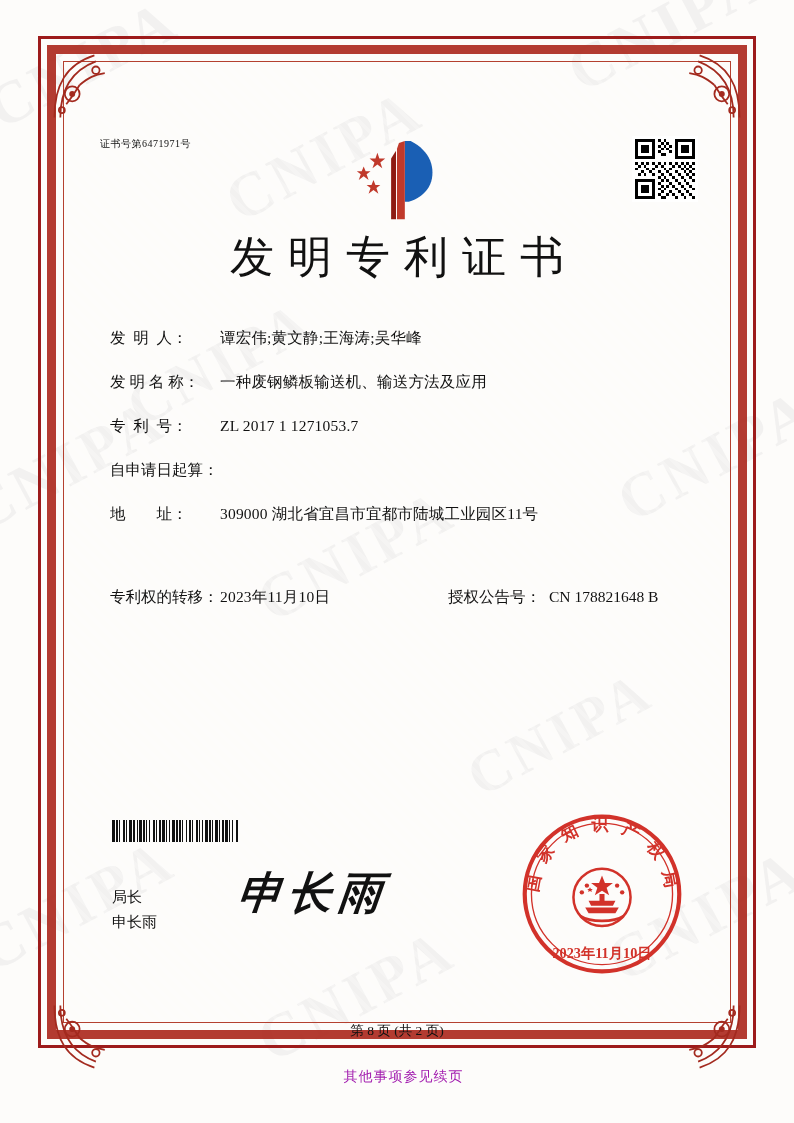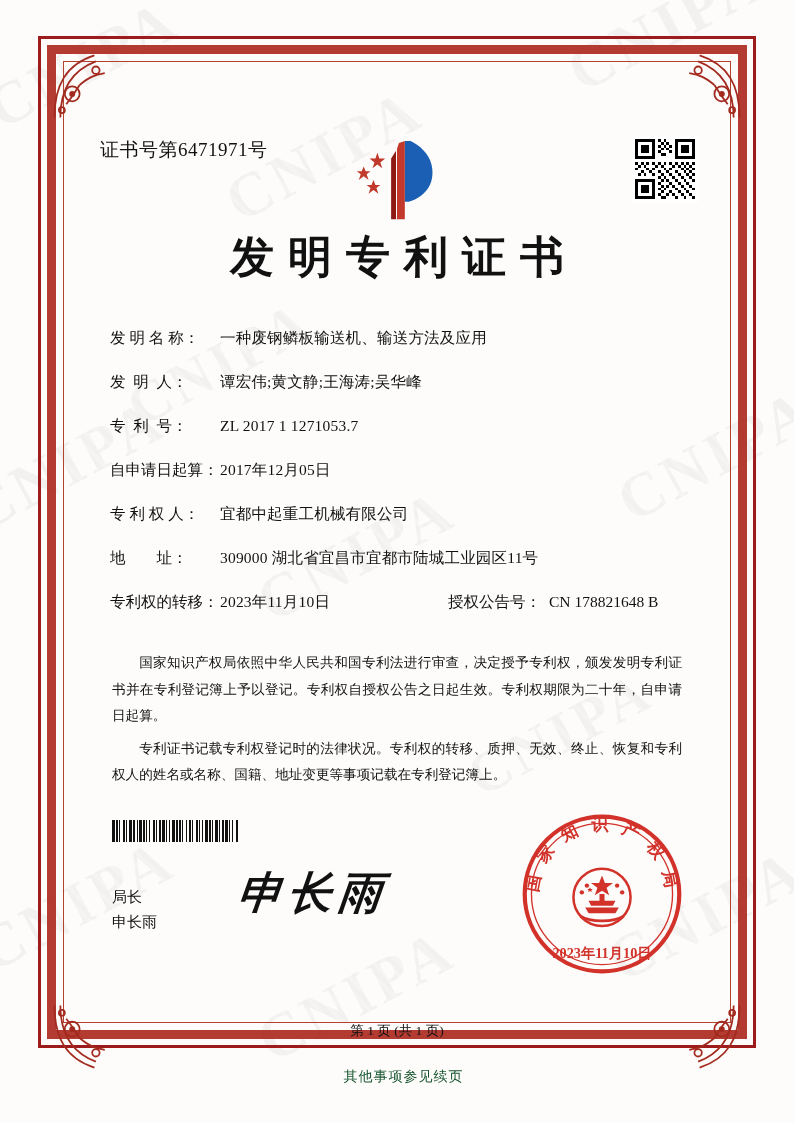--- a/index.html
+++ b/index.html
@@ -77,21 +77,21 @@
   .corner svg { width: 100%; height: 100%; display: block; }
   #corner-tl { left: 50px;  top: 48px; }
   #corner-tr { right: 50px; top: 48px; transform: scaleX(-1); }
   #corner-bl { left: 50px;  bottom: 48px; transform: scaleY(-1); }
   #corner-br { right: 50px; bottom: 48px; transform: scale(-1,-1); }
 
   
   #cert-no {
     position: absolute;
     left: 100px; top: 137px;
-    font-size: 19px;
+    font-size: 10px;
     color: #111;
     letter-spacing: 0.5px;
   }
   #emblem {
     position: absolute;
     left: 348px; top: 137px;
     width: 98px; height: 86px;
   }
   #qr {
     position: absolute;
@@ -102,21 +102,21 @@
     box-sizing: border-box;
   }
   #qr svg { display:block; width:100%; height:100%; }
 
   #doc-title {
     position: absolute;
     left: 0; right: 0; top: 228px;
     text-align: center;
     font-size: 44px;
     letter-spacing: 14px;
-    font-weight: 700;
+    font-weight: 400;
     color: #111;
     text-indent: 14px;
     font-family: "Liberation Serif", serif;
   }
 
   
   #fields {
     position: absolute;
     left: 110px; top: 328px;
     width: 580px;
@@ -137,20 +137,21 @@
   .field-value {
     flex: 1 1 auto;
     letter-spacing: 0.2px;
   }
   
   .field-row.dual .field-value { flex: 0 0 210px; }
   .sub-label {
     flex: 0 0 auto;
     margin-left: 18px;
     white-space: pre;
+    margin-top: 39px;
   }
   .sub-value {
     flex: 1 1 auto;
     margin-left: 8px;
   }
 
   
   #paragraphs {
     position: absolute;
     left: 112px; top: 650px;
@@ -210,21 +211,21 @@
     left: 0; right: 0; top: 1022px;
     text-align: center;
     font-size: 13.5px;
     color: #111;
   }
   #footer-note {
     position: absolute;
     left: 13px; right: 0; top: 1068px;
     text-align: center;
     font-size: 14px;
-    color: #14532d;
+    color: #a21caf;
     letter-spacing: 1px;
   }
 </style>
 </head>
 <body>
 
 <div id="page">
 
   <div class="wm" style="left:-20px;  top:30px;   font-size:60px;">CNIPA</div>
   <div class="wm" style="left:218px;  top:120px;  font-size:62px;">CNIPA</div>
@@ -417,55 +418,46 @@
         <rect x="17" y="20" width="1" height="1"></rect>
           <rect x="20" y="20" width="1" height="1"></rect>
       </g>
     </svg>
   </div>
 
   <div id="doc-title">发明专利证书</div>
 
   <div id="fields">
     <div class="field-row">
+      <span class="field-label">发  明  人：</span>
+      <span class="field-value">谭宏伟;黄文静;王海涛;吴华峰</span>
+    </div>
+    <div class="field-row">
       <span class="field-label">发 明 名 称：</span>
       <span class="field-value">一种废钢鳞板输送机、输送方法及应用</span>
-    </div>
-    <div class="field-row">
-      <span class="field-label">发  明  人：</span>
-      <span class="field-value">谭宏伟;黄文静;王海涛;吴华峰</span>
     </div>
     <div class="field-row">
       <span class="field-label">专  利  号：</span>
       <span class="field-value">ZL 2017 1 1271053.7</span>
     </div>
     <div class="field-row">
       <span class="field-label">自申请日起算：</span>
-      <span class="field-value">2017年12月05日</span>
-    </div>
-    <div class="field-row">
-      <span class="field-label">专 利 权 人：</span>
-      <span class="field-value">宜都中起重工机械有限公司</span>
     </div>
     <div class="field-row">
       <span class="field-label">地        址：</span>
       <span class="field-value">309000 湖北省宜昌市宜都市陆城工业园区11号</span>
     </div>
     <div class="field-row dual" style="margin-top:6px;">
       <span class="field-label">专利权的转移：</span>
       <span class="field-value">2023年11月10日</span>
       <span class="sub-label">授权公告号：</span>
       <span class="sub-value">CN 178821648 B</span>
     </div>
   </div>
 
-  <div id="paragraphs">
-    <p>国家知识产权局依照中华人民共和国专利法进行审查，决定授予专利权，颁发发明专利证书并在专利登记簿上予以登记。专利权自授权公告之日起生效。专利权期限为二十年，自申请日起算。</p>
-    <p>专利证书记载专利权登记时的法律状况。专利权的转移、质押、无效、终止、恢复和专利权人的姓名或名称、国籍、地址变更等事项记载在专利登记簿上。</p>
-  </div>
 
   <div id="barcode">
       <i style="width: 3px;"></i>
       <i style="width: 1px; background: transparent;"></i>
       <i style="width: 2px;"></i>
       <i style="width: 1px; background: transparent;"></i>
       <i style="width: 1px;"></i>
       <i style="width: 3px; background: transparent;"></i>
       <i style="width: 2px;"></i>
       <i style="width: 1px; background: transparent;"></i>
@@ -566,15 +558,15 @@
         <circle cx="24" cy="-6" r="2.6" fill="#d2322a"></circle>
         <path d="M-16 4 L16 4 L13 10 L-13 10 Z" fill="#d2322a"></path>
         <path d="M-20 12 L20 12 L16 19 L-16 19 Z" fill="#d2322a"></path>
         <rect x="-3" y="-4" width="6" height="9" fill="#d2322a"></rect>
         <path d="M-26 22 C-14 30 14 30 26 22" fill="none" stroke="#d2322a" stroke-width="3"></path>
       </g>
       <text x="100" y="176" text-anchor="middle" font-family="'Liberation Serif', serif" font-size="17" font-weight="700" fill="#d2322a">2023年11月10日</text>
     </svg>
   </div>
 
-  <div id="page-number">第 1 页 (共 1 页)</div>
+  <div id="page-number">第 8 页 (共 2 页)</div>
   <div id="footer-note">其他事项参见续页</div>
 </div>
 
 </body></html>

